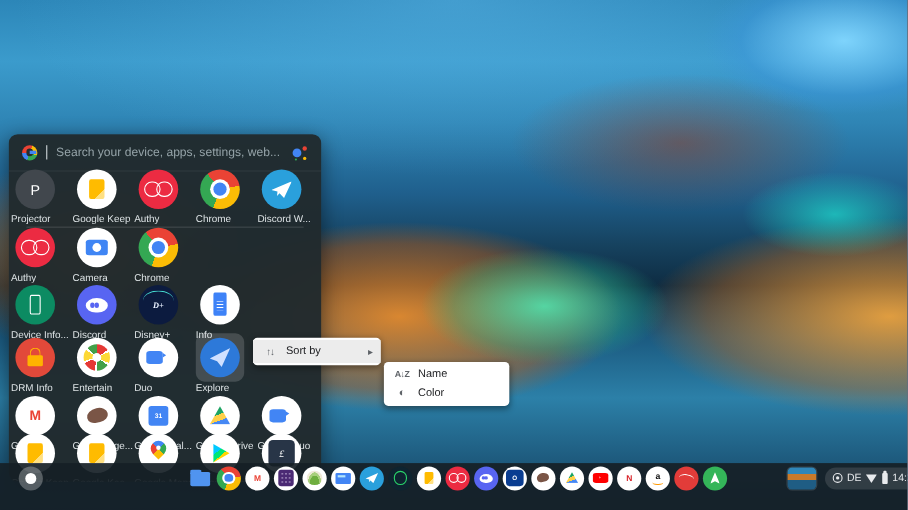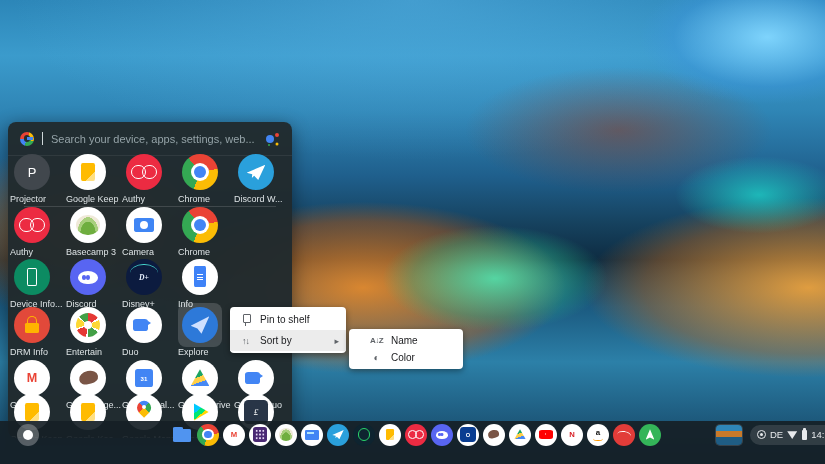--- a/index.html
+++ b/index.html
@@ -147,21 +147,21 @@
   .mi-icon { width:13px; display:flex; justify-content:center; color:#5f6368; flex:0 0 auto; }
   .pinicon { width:10px; height:13px; position:relative; }
   .pinicon::before { content:""; position:absolute; left:2px; top:1px; width:6px; height:7px; border:1.2px solid #5f6368; border-radius:1px; }
   .pinicon::after { content:""; position:absolute; left:4.4px; top:8.5px; width:1.2px; height:4px; background:#5f6368; }
   .sorticon::before { content:"↑↓"; font-size:9px; letter-spacing:-1px; color:#5f6368; }
   .alphaicon::before { content:"A↓Z"; font-size:8px; letter-spacing:-.5px; color:#5f6368; font-weight:600; }
   .coloricon::before { content:"◐"; font-size:10px; color:#5f6368; }
   .menu-arrow { position:absolute; right:7px; color:#5f6368; font-size:9px; }
   .menu-arrow::before { content:"▸"; }
   .submenu { position:absolute; left:349px; top:329px; width:114px; background:#fff; border-radius:4px;
-    box-shadow:0 2px 6px rgba(0,0,0,.4); z-index:6; padding:3px 12px; }
+    box-shadow:0 2px 6px rgba(0,0,0,.4); z-index:6; padding:3px 1px; }
   .submenu .menu-item { height:17px; }
 
   
   .shelf { position:absolute; left:0; right:0; bottom:0; height:43px; background:rgba(22,31,38,.92); z-index:8; }
   .launcher-btn { position:absolute; left:17px; top:2.5px; width:22px; height:22px; border-radius:50%; background:rgba(255,255,255,.28); }
   .launcher-btn::after { content:""; position:absolute; inset:6px; background:#fff; border-radius:50%; }
   .shelf-apps { position:absolute; left:171px; top:2.5px; display:flex; gap:4px; }
   .tote { position:absolute; left:716px; top:3.5px; width:26px; height:20px; border-radius:4px;
     background:linear-gradient(180deg,#2f86b8 0 30%,#c97a2a 30% 58%,#1f5d84 58%); box-shadow:0 0 0 1px rgba(255,255,255,.15); }
   .tray { position:absolute; left:750px; top:3.5px; height:20px; padding:0 7px; border-radius:10px;
@@ -222,26 +222,20 @@
 
     <div class="row r2">
       <div class="cell">
           <span class="iconwrap">
             <span class="ai" data-icon="authy"></span>
           </span>
           <span class="al">Authy</span>
         </div>
       <div class="cell">
           <span class="iconwrap">
-            <span class="ai" data-icon="basecamp"></span>
-          </span>
-          <span class="al">Basecamp 3</span>
-        </div>
-      <div class="cell">
-          <span class="iconwrap">
             <span class="ai" data-icon="camera"></span>
           </span>
           <span class="al">Camera</span>
         </div>
       <div class="cell">
           <span class="iconwrap">
             <span class="ai" data-icon="chrome"></span>
           </span>
           <span class="al">Chrome</span>
         </div>
@@ -362,26 +356,20 @@
       <div class="cell">
           <span class="iconwrap">
             <span class="ai" data-icon="linux"></span>
           </span>
           <span class="al">Linux ap...</span>
         </div>
     </div>
   </div>
 
   <div class="menu">
-    <div class="menu-item">
-      <span class="mi-icon">
-          <span class="pinicon"></span>
-        </span>
-      <span>Pin to shelf</span>
-    </div>
     <div class="menu-item hl">
       <span class="mi-icon sorticon"></span>
       <span>Sort by</span>
       <span class="menu-arrow"></span>
     </div>
   </div>
 
   <div class="submenu">
     <div class="menu-item">
       <span class="mi-icon alphaicon"></span>

